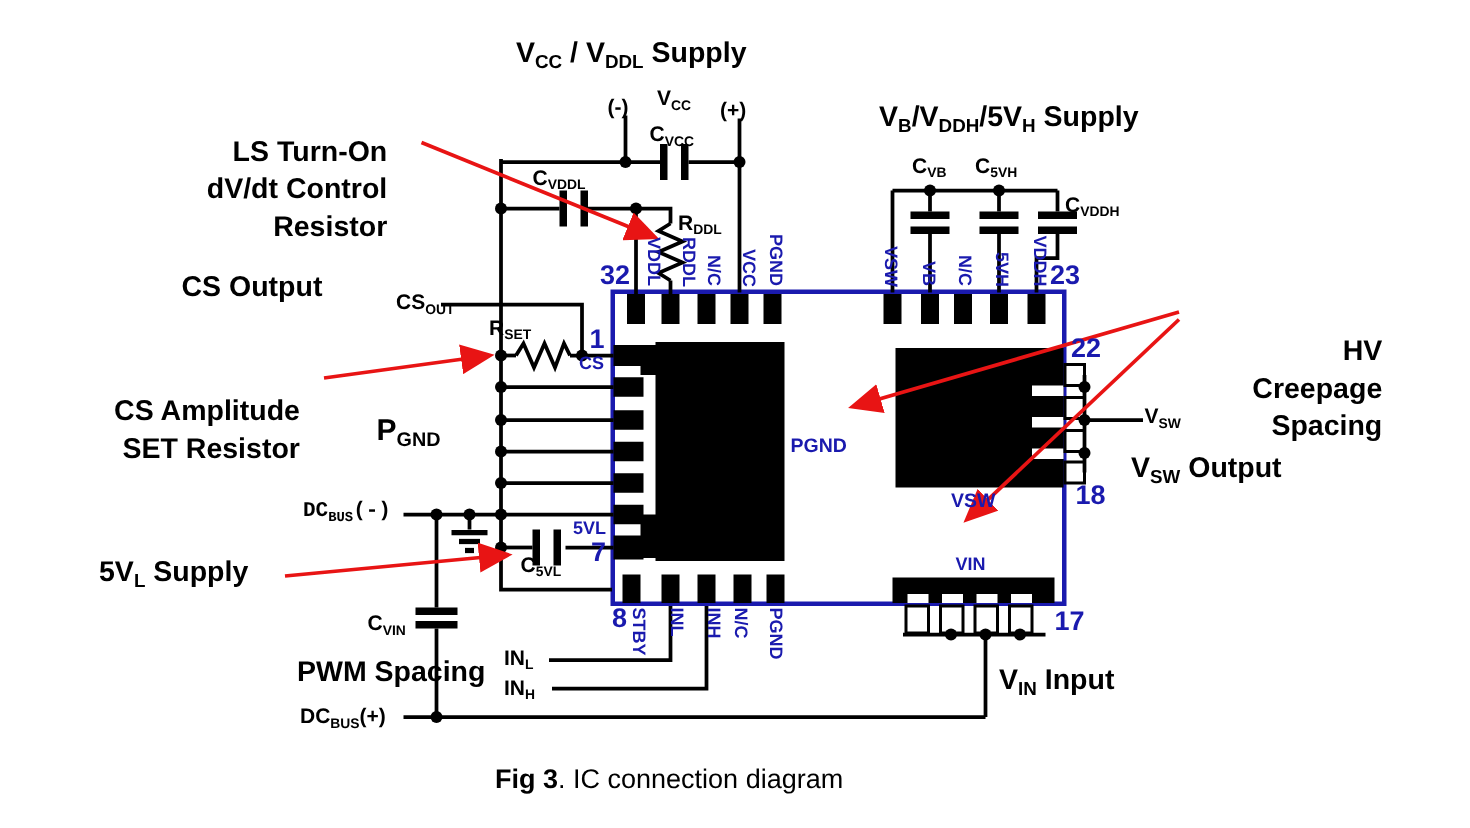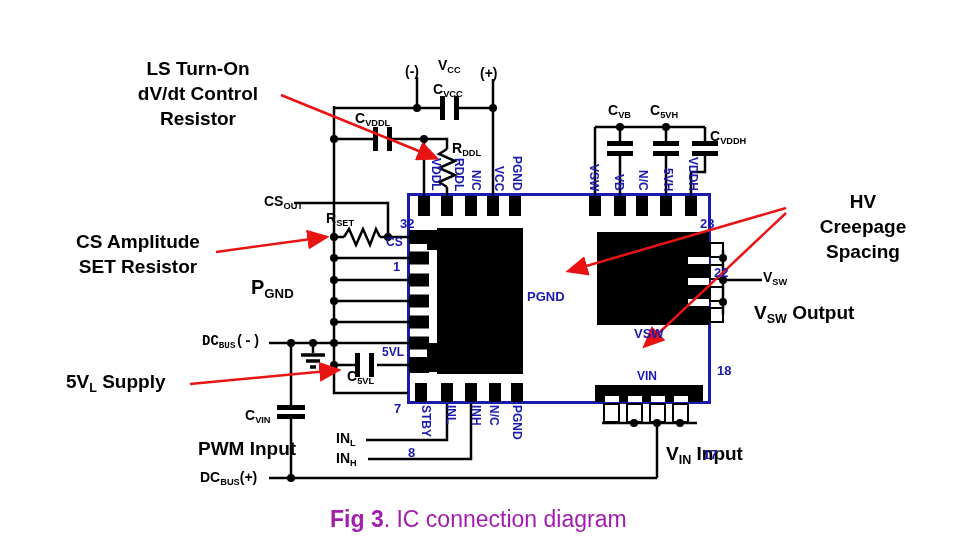--- a/index.html
+++ b/index.html
@@ -8,29 +8,29 @@
     position:relative; width:980px; height:552px; background:#fff;
     font-family:"Liberation Sans", sans-serif; overflow:hidden;
   }
   #diagram-svg { position:absolute; left:0; top:0; z-index:1; }
   .lbl {
     position:absolute; z-index:2; font-weight:bold; color:#000;
     white-space:pre-line; line-height:25px; font-size:19px;
   }
   .lbl sub { font-size:66%; line-height:0; position:relative; vertical-align:baseline; top:0.28em; }
   .sm  { font-size:14px; line-height:16px; }
-  .ctr { text-align:center; transform:translateX(-50%); }
+  .ctr { text-align:right; transform:translateX(-50%);margin-top:33px; }
   .blue { color:var(--blue); }
-  .num { font-size:13px; line-height:15px;margin-top:40px; }
+  .num { font-size:18px; line-height:15px; }
   .pinname { font-size:12px; line-height:13px; }
   .vpin {
     position:absolute; z-index:2; writing-mode:vertical-rl;
     font-size:12px; font-weight:bold; color:var(--blue); line-height:14px;
   }
-  .caption { font-size:23px; font-weight:normal; color:#a21caf; line-height:26px; }
+  .caption { font-size:18px; font-weight:normal; color:#000000; line-height:26px; }
   .caption b { font-weight:bold; }
 </style>
 </head>
 <body>
 
 <div id="stage">
 
   <svg id="diagram-svg" width="980" height="552" viewBox="0 0 980 552">
     <defs>
       <marker id="ah" markerWidth="9" markerHeight="8" refX="7.5" refY="4" orient="auto">
@@ -199,42 +199,45 @@
 
     <g stroke="#e81414" stroke-width="2.5">
       <line x1="281" y1="95" x2="436" y2="158" marker-end="url(#ah)"></line>
       <line x1="216" y1="252" x2="326" y2="237" marker-end="url(#ah)"></line>
       <line x1="190" y1="384" x2="338" y2="370" marker-end="url(#ah)"></line>
       <line x1="786" y1="208" x2="569" y2="271" marker-end="url(#ah)"></line>
       <line x1="786" y1="213" x2="645" y2="346" marker-end="url(#ah)"></line>
     </g>
   </svg>
 
+  <div class="lbl" style="left:344px; top:23px;"><span>V</span><sub>CC</sub><span> / V</span><sub>DDL</sub><span> Supply</span></div>
   <div class="lbl sm" style="left:405px; top:63px;">(-)</div>
   <div class="lbl sm" style="left:438px; top:57px;"><span>V</span><sub>CC</sub></div>
   <div class="lbl sm" style="left:480px; top:65px;">(+)</div>
   <div class="lbl sm" style="left:433px; top:81px;"><span>C</span><sub>VCC</sub></div>
   <div class="lbl ctr" style="left:198px; top:56px;">LS Turn-On
 dV/dt Control
 Resistor</div>
+  <div class="lbl" style="left:121px; top:179px;">CS Output</div>
   <div class="lbl sm" style="left:242px; top:193px;margin-left:22px;"><span>CS</span><sub>OUT</sub></div>
   <div class="lbl sm" style="left:355px; top:110px;"><span>C</span><sub>VDDL</sub></div>
   <div class="lbl sm" style="left:452px; top:140px;"><span>R</span><sub>DDL</sub></div>
   <div class="lbl sm" style="left:326px; top:210px;"><span>R</span><sub>SET</sub></div>
   <div class="lbl ctr" style="left:138px; top:229px;">CS Amplitude
 SET Resistor</div>
   <div class="lbl" style="left:251px; top:275px; font-size:20px;"><span>P</span><sub>GND</sub></div>
   <div class="lbl sm" style="left:202px; top:333px;font-family:Liberation Mono, monospace;"><span>DC</span><sub>BUS</sub><span>(-)</span></div>
   <div class="lbl" style="left:66px; top:369px;"><span>5V</span><sub>L</sub><span> Supply</span></div>
   <div class="lbl sm" style="left:347px; top:368px;"><span>C</span><sub>5VL</sub></div>
   <div class="lbl sm" style="left:245px; top:407px;"><span>C</span><sub>VIN</sub></div>
-  <div class="lbl" style="left:198px; top:436px;">PWM Input</div>
+  <div class="lbl" style="left:198px; top:436px;">PWM Spacing</div>
   <div class="lbl sm" style="left:336px; top:430px;"><span>IN</span><sub>L</sub></div>
   <div class="lbl sm" style="left:336px; top:450px;"><span>IN</span><sub>H</sub></div>
   <div class="lbl sm" style="left:200px; top:469px;"><span>DC</span><sub>BUS</sub><span>(+)</span></div>
+  <div class="lbl" style="left:586px; top:66px;"><span>V</span><sub>B</sub><span>/V</span><sub>DDH</sub><span>/5V</span><sub>H</sub><span> Supply</span></div>
   <div class="lbl sm" style="left:608px; top:102px;"><span>C</span><sub>VB</sub></div>
   <div class="lbl sm" style="left:650px; top:102px;"><span>C</span><sub>5VH</sub></div>
   <div class="lbl sm" style="left:710px; top:128px;"><span>C</span><sub>VDDH</sub></div>
   <div class="lbl ctr" style="left:863px; top:189px;">HV Creepage
 Spacing</div>
   <div class="lbl sm" style="left:763px; top:269px;"><span>V</span><sub>SW</sub></div>
   <div class="lbl" style="left:754px; top:300px;"><span>V</span><sub>SW</sub><span> Output</span></div>
   <div class="lbl" style="left:666px; top:441px;"><span>V</span><sub>IN</sub><span> Input</span></div>
   <div class="lbl caption" style="left:330px; top:506px;"><b>Fig 3</b><span>.  IC connection diagram</span></div>
 

